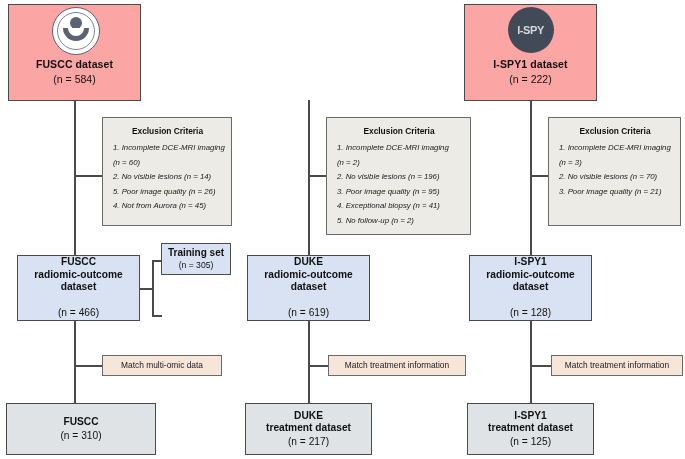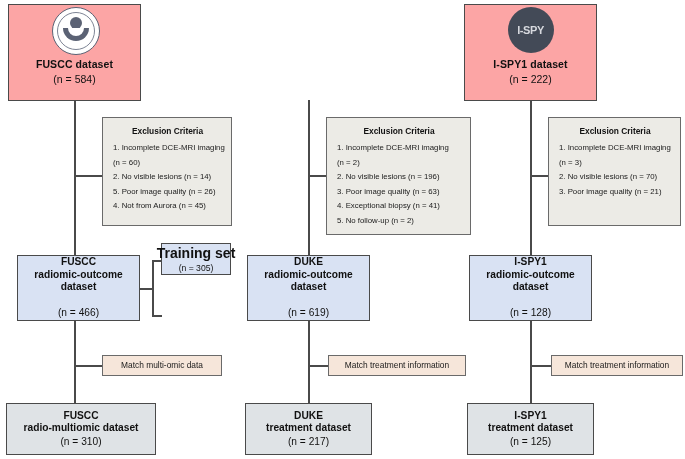--- a/index.html
+++ b/index.html
@@ -163,20 +163,21 @@
     width: 100%;
     text-align: center;
     margin-bottom: 8px;
   }
   .exclbox .item {
     font-size: 7.8px;
     line-height: 1.1;
     margin-bottom: 6px;
     white-space: nowrap;
     color: #1a1a1a;
+    font-style: italic;
   }
   .exclbox .item:last-child { margin-bottom: 0; }
 
   
   .bluebox {
     background: #d9e2f3;
     border: 1.6px solid #4a4a4a;
   }
   .bluebox .ln {
     font-size: 10.2px;
@@ -186,21 +187,21 @@
     font-size: 10.2px;
     font-weight: normal;
     margin-top: 14px;
   }
 
   
   .splitbox {
     background: #d9e2f3;
     border: 1.6px solid #4a4a4a;
   }
-  .splitbox .ln { font-size: 14px; font-weight: bold; }
+  .splitbox .ln { font-size: 10px; font-weight: bold; }
   .splitbox .count { font-size: 8.6px; font-weight: normal; margin-top: 1px; }
 
   
   .matchbox {
     background: #f6e6da;
     border: 1.4px solid #6a6a6a;
     justify-content: center;
   }
   .matchbox .ln { font-size: 8.4px; font-weight: normal; color: #1a1a1a; }
 
@@ -280,21 +281,21 @@
     <span class="item">2. No visible lesions (n = 14)</span>
     <span class="item">5. Poor image quality (n = 26)</span>
     <span class="item">4. Not from Aurora (n = 45)</span>
   </div>
 
   <div class="box exclbox" style="left:326px; top:117px; width:145px; height:118px;">
     <span class="hd">Exclusion Criteria</span>
     <span class="item">1. Incomplete DCE-MRI imaging</span>
     <span class="item">(n = 2)</span>
     <span class="item">2. No visible lesions (n = 196)</span>
-    <span class="item">3. Poor image quality (n = 63)</span>
+    <span class="item">3. Poor image quality (n = 95)</span>
     <span class="item">4. Exceptional biopsy (n = 41)</span>
     <span class="item">5. No follow-up (n = 2)</span>
   </div>
 
   <div class="box exclbox" style="left:548px; top:117px; width:133px; height:109px;">
     <span class="hd">Exclusion Criteria</span>
     <span class="item">1. Incomplete DCE-MRI imaging</span>
     <span class="item">(n = 3)</span>
     <span class="item">2. No visible lesions (n = 70)</span>
     <span class="item">3. Poor image quality (n = 21)</span>
@@ -334,21 +335,20 @@
   <div class="box matchbox" style="left:328px; top:355px; width:138px; height:21px;">
     <span class="ln">Match treatment information</span>
   </div>
 
   <div class="box matchbox" style="left:551px; top:355px; width:132px; height:21px;">
     <span class="ln">Match treatment information</span>
   </div>
 
   <div class="box greybox" style="left:6px; top:403px; width:150px; height:52px;">
     <span class="ln">FUSCC</span>
-    <span class="ln">radio-multiomic dataset</span>
     <span class="ln count">(n = 310)</span>
   </div>
 
   <div class="box greybox" style="left:245px; top:403px; width:127px; height:52px;">
     <span class="ln">DUKE</span>
     <span class="ln">treatment dataset</span>
     <span class="ln count">(n = 217)</span>
   </div>
 
   <div class="box greybox" style="left:467px; top:403px; width:127px; height:52px;">

